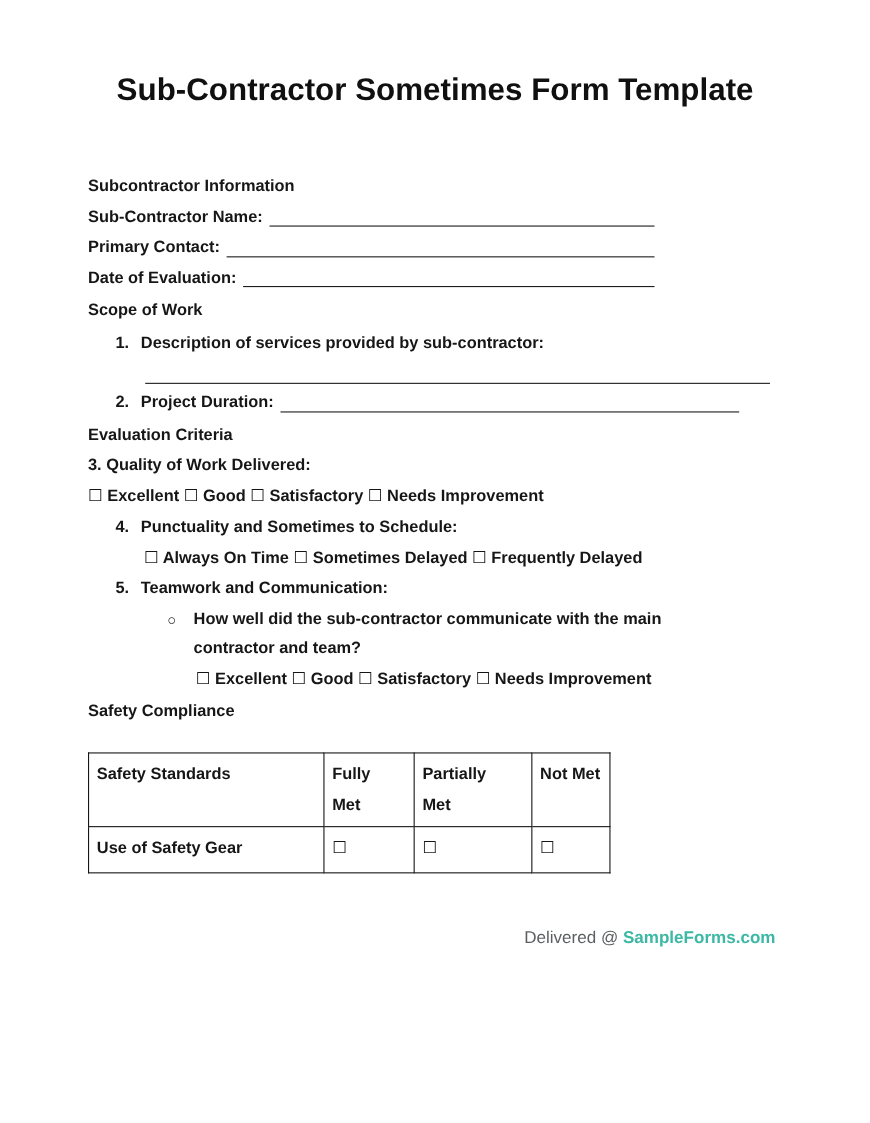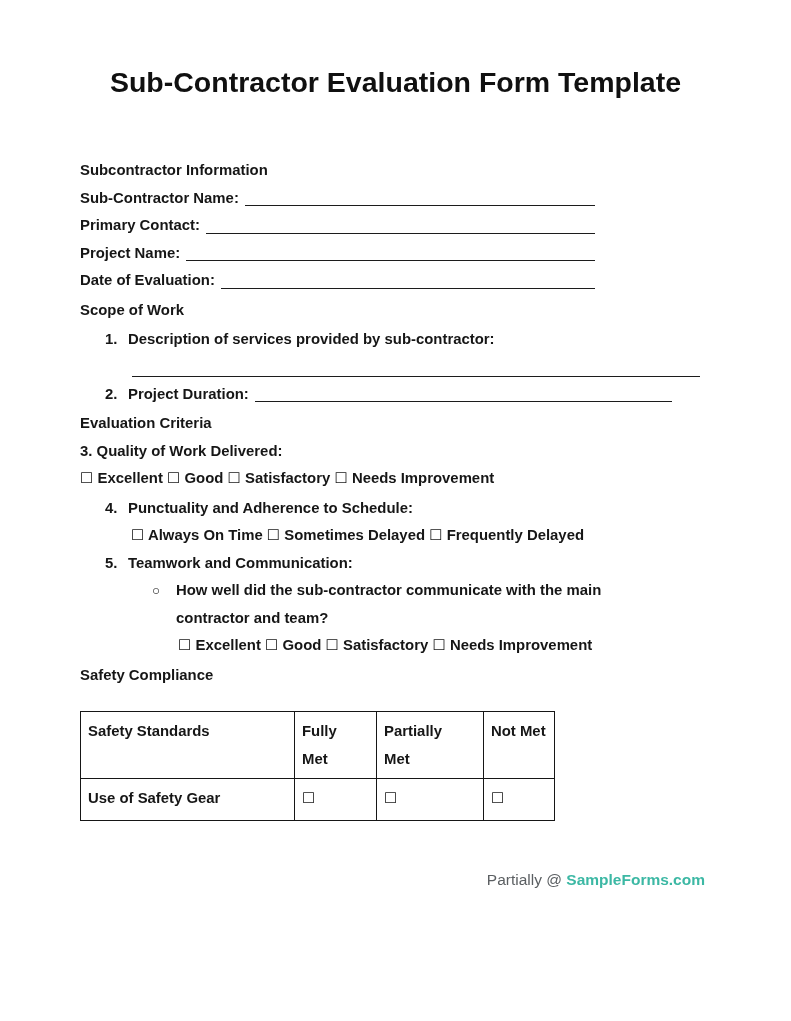--- a/index.html
+++ b/index.html
@@ -92,34 +92,30 @@
     line-height: 21px;
   }
   .copy { font-weight: 400; }
   .link { font-weight: 700; text-decoration: none; cursor: pointer; text-align: right; }
 </style>
 </head>
 <body>
 
 <div class="page">
 
-  <h1 class="title">Sub-Contractor Evaluation Form Template</h1>
+  <h1 class="title">Sub-Contractor Sometimes Form Template</h1>
 
   <p class="p mt-info">Subcontractor Information</p>
 
   <div class="field-row">
     <span>Sub-Contractor Name:</span>
     <span class="blank"></span>
   </div>
   <div class="field-row">
     <span>Primary Contact:</span>
-    <span class="blank"></span>
-  </div>
-  <div class="field-row">
-    <span>Project Name:</span>
     <span class="blank"></span>
   </div>
   <div class="field-row">
     <span>Date of Evaluation:</span>
     <span class="blank"></span>
   </div>
 
   <p class="p mt-sec">Scope of Work</p>
 
   <div class="li mt-sec">
@@ -139,21 +135,21 @@
   <p class="p">3. Quality of Work Delivered:</p>
   <p class="p">
     <span>☐ Excellent</span>
     <span>☐ Good</span>
     <span>☐ Satisfactory</span>
     <span>☐ Needs Improvement</span>
   </p>
 
   <div class="li mt-sec">
     <span class="num">4.</span>
-    <span>Punctuality and Adherence to Schedule:</span>
+    <span>Punctuality and Sometimes to Schedule:</span>
   </div>
   <p class="p ind-51">
     <span>☐ Always On Time</span>
     <span>☐ Sometimes Delayed</span>
     <span>☐ Frequently Delayed</span>
   </p>
 
   <div class="li">
     <span class="num">5.</span>
     <span>Teamwork and Communication:</span>
@@ -194,17 +190,17 @@
     <tr class="drow">
       <td>Use of Safety Gear</td>
       <td class="chk">☐</td>
       <td class="chk">☐</td>
       <td class="chk">☐</td>
     </tr>
   </tbody>
     </table>
 
   <p class="footer">
-    <span class="copy" style="color: rgb(91, 95, 98);">Partially @</span>
+    <span class="copy" style="color: rgb(91, 95, 98);">Delivered @</span>
     <a class="link" style="color: rgb(60, 184, 164);">SampleForms.com</a>
   </p>
 
 </div>
 
 </body></html>

